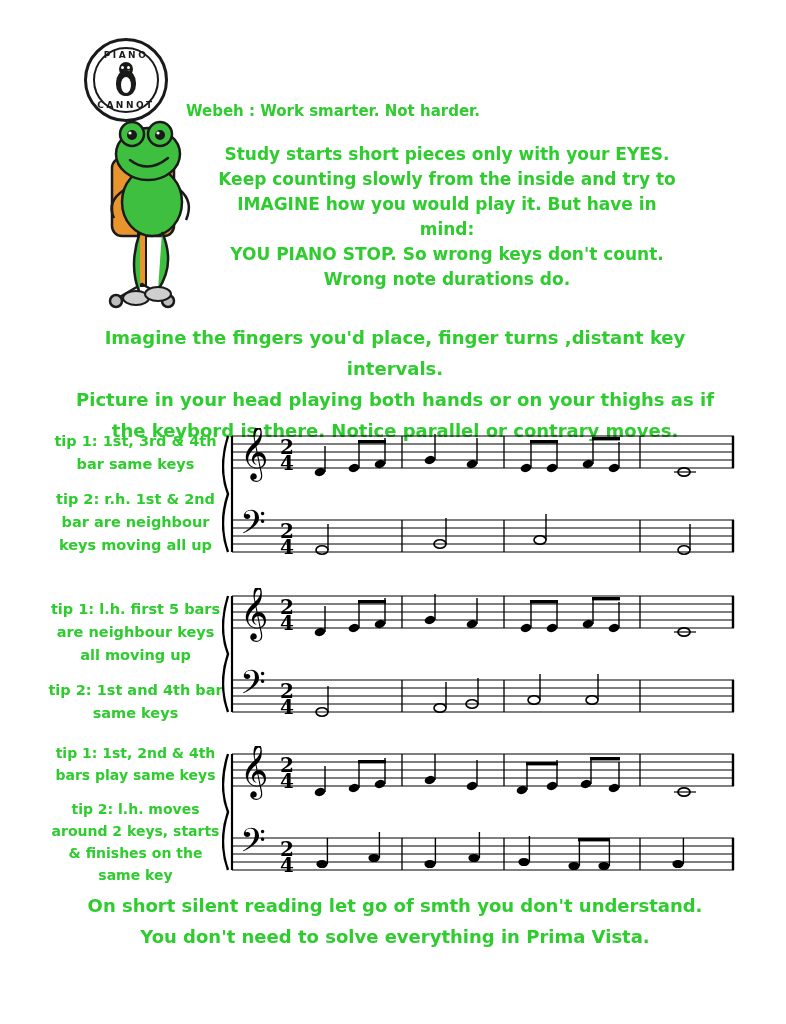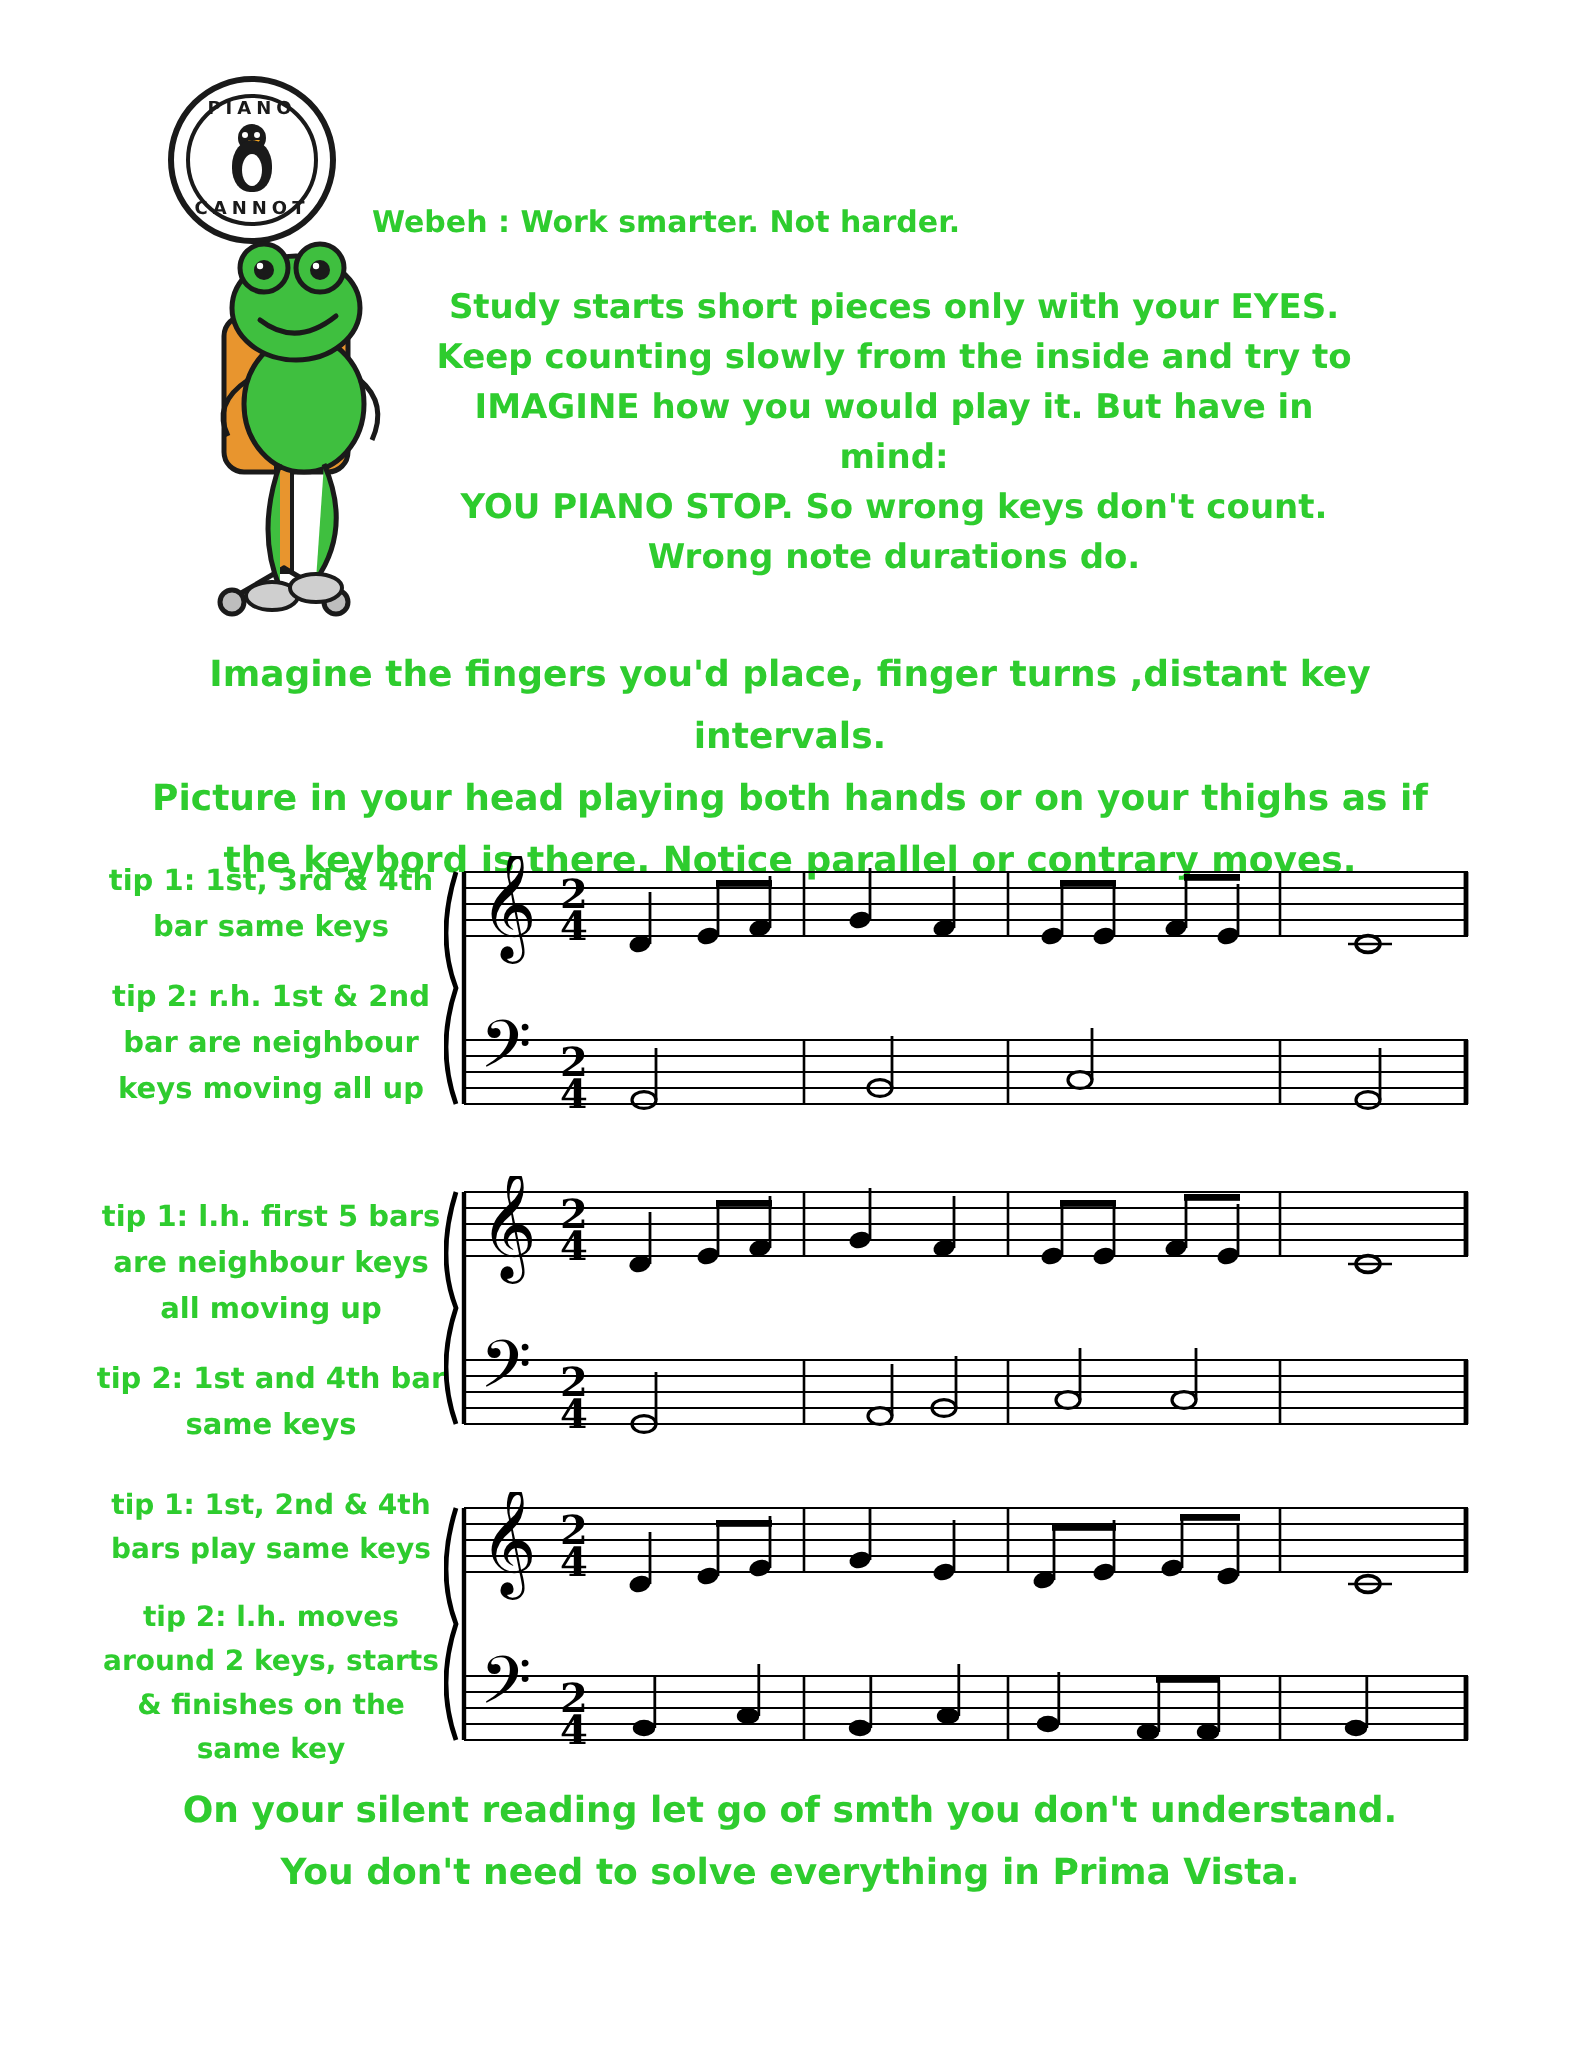--- a/index.html
+++ b/index.html
@@ -526,17 +526,17 @@
         <ellipse cx="382" cy="120" rx="5.6" ry="4.1"></ellipse>
         <line x1="387.4" y1="120" x2="387.4" y2="94" stroke="#000" stroke-width="1.4"></line>
         <rect x="356" y="92" width="32" height="3.4"></rect>
         <ellipse cx="456" cy="118" rx="5.6" ry="4.1"></ellipse>
         <line x1="461.4" y1="118" x2="461.4" y2="92" stroke="#000" stroke-width="1.4"></line>
       </g>
     </svg>
   </div>
 
   <div class="para-block para3">
-    <div>On your silent reading let go of smth you don't understand.</div>
+    <div>On short silent reading let go of smth you don't understand.</div>
     <div>You don't need to solve everything in Prima Vista.</div>
   </div>
 
 </div>
 
 </body></html>

